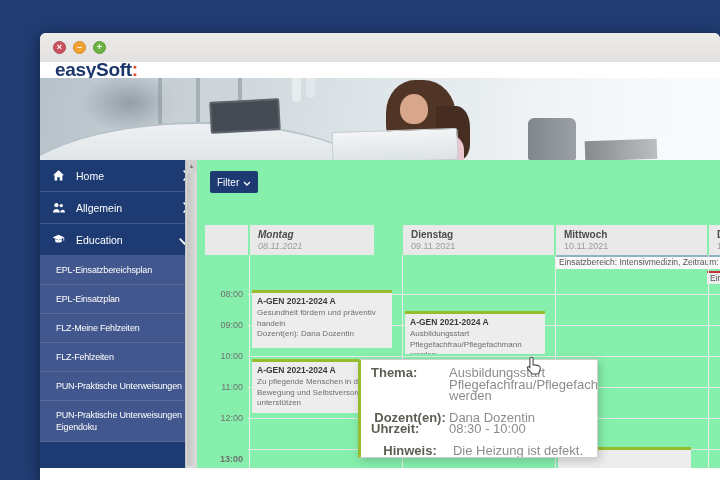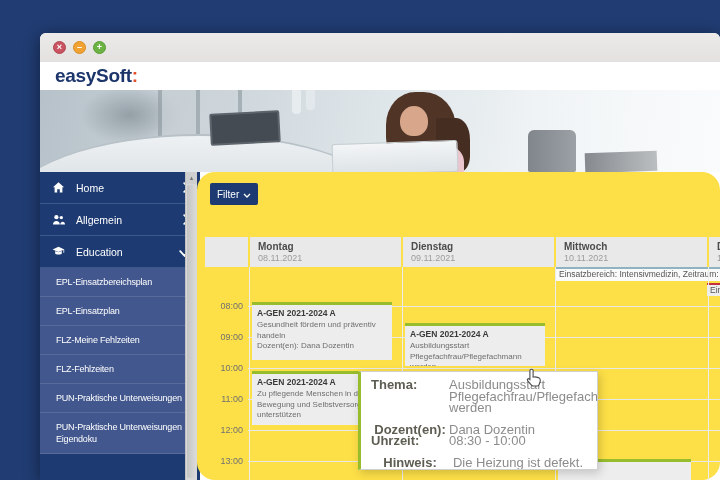--- a/index.html
+++ b/index.html
@@ -12,21 +12,21 @@
   
   .titlebar { height:29px; background:linear-gradient(#edebe9,#e3e1df); border-radius:6px 6px 0 0;
               display:flex; align-items:center; padding-left:13px; gap:7px; }
   .tl { width:13px; height:13px; border-radius:50%; display:flex; align-items:center;
         justify-content:center; font-size:9px; font-weight:bold; color:#fff; line-height:1; cursor:default; }
   .tl.red    { background:#c95360; border:1px solid #b04650; }
   .tl.orange { background:#f0a233; border:1px solid #d98c22; }
   .tl.green  { background:#6cb343; border:1px solid #5a9c35; }
 
   
-  .logobar { height:28px; background:#fff; display:flex; align-items:center; padding-left:15px; }
+  .logobar { height:16px; background:#fff; display:flex; align-items:center; padding-left:15px; }
   .logo { font-size:19px; font-weight:bold; color:#1c356b; letter-spacing:-0.3px; }
   .logo .colon { color:#e2502e; }
 
   
   .banner { position:relative; height:82px; overflow:hidden;
             background:linear-gradient(100deg,#b6c1c9,#ccd5da 25%,#dfe6ea 50%,#edf1f3 72%,#f4f7f8); }
   .banner div { position:absolute; }
   .b-blob  { left:40px; top:-5px; width:100px; height:60px;
              background:radial-gradient(ellipse at center, rgba(110,122,130,.55), rgba(110,122,130,0) 70%); }
   .b-doors { left:118px; top:0; width:84px; height:60px; opacity:.65;
@@ -62,21 +62,21 @@
               border-bottom:1px solid rgba(255,255,255,.12); cursor:pointer; }
   .sub-item.oneline { white-space:nowrap; overflow:hidden; }
 
   
   .sb-scroll { position:absolute; left:145px; top:0; width:12px; height:308px; background:#d8d8d8; border-left:1px solid #c0c0c0; }
   .sb-arrow { height:12px; text-align:center; font-size:6px; color:#777; line-height:12px; background:#cfcfcf; }
   .sb-thumb { position:absolute; top:13px; bottom:2px; left:1px; right:1px;
               background:linear-gradient(90deg,#c3c3c3,#dadada); border-radius:2px; }
 
   
-  .content { position:absolute; left:157px; top:0; right:0; bottom:0; background:#fde047;border-radius:18px; }
+  .content { position:absolute; left:157px; top:0; right:0; bottom:0; background:#86efac; }
 
   .filter-btn { position:absolute; left:13px; top:11px; height:22px; padding:0 7px;
                 background:#1d3b72; color:#fff; border:none; border-radius:2px; font-size:10px;
                 display:flex; align-items:center; gap:4px; font-family:inherit; cursor:pointer; }
 
   .hd-cell { position:absolute; top:65px; height:30px; background:#e9e9e9; padding:4px 0 0 8px; overflow:hidden; }
   .hd-name { font-size:10px; font-weight:bold; color:#4c4c4c; white-space:nowrap; }
   .hd-date { font-size:9px; color:#9c9c9c; margin-top:1px; white-space:nowrap; }
 
   .allday-banner { position:absolute; left:359px; top:95px; width:304px; height:14px; background:#fafafa;
@@ -204,21 +204,21 @@
       <button class="filter-btn">
         <span>Filter</span>
         <span>
           <svg width="8" height="5" viewBox="0 0 8 5">
               <path d="M1 1 4 4 7 1" stroke="#fff" stroke-width="1.3" fill="none"></path>
             </svg>
         </span>
       </button>
 
       <div class="hd-cell" style="left:8px;width:43px;"></div>
-      <div class="hd-cell" style="left:53px;width:151px;">
+      <div class="hd-cell" style="left:53px;width:124px;font-style:italic;">
         <div class="hd-name">Montag</div>
         <div class="hd-date">08.11.2021</div>
       </div>
       <div class="hd-cell" style="left:206px;width:151px;">
         <div class="hd-name">Dienstag</div>
         <div class="hd-date">09.11.2021</div>
       </div>
       <div class="hd-cell" style="left:359px;width:151px;">
         <div class="hd-name">Mittwoch</div>
         <div class="hd-date">10.11.2021</div>
@@ -240,21 +240,21 @@
       <div class="hline" style="top:196px;"></div>
       <div class="hline" style="top:227px;"></div>
       <div class="hline" style="top:258px;"></div>
       <div class="hline" style="top:289px;"></div>
 
       <div class="time-label" style="top:129px;">08:00</div>
       <div class="time-label" style="top:160px;">09:00</div>
       <div class="time-label" style="top:191px;">10:00</div>
       <div class="time-label" style="top:222px;">11:00</div>
       <div class="time-label" style="top:253px;">12:00</div>
-      <div class="time-label" style="top:284px;">13:00</div>
+      <div class="time-label" style="top:294px;font-weight:bold;">13:00</div>
 
       <div class="event" style="left:55px;top:130px;width:140px;height:58px;">
         <div class="event-title">A-GEN 2021-2024 A</div>
         <div class="event-line">Gesundheit fördern und präventiv handeln</div>
         <div class="event-line">Dozent(en): Dana Dozentin</div>
       </div>
       <div class="event" style="left:55px;top:199px;width:140px;height:54px;">
         <div class="event-title">A-GEN 2021-2024 A</div>
         <div class="event-line">Zu pflegende Menschen in der Bewegung und Selbstversorgung unterstützen</div>
       </div>

